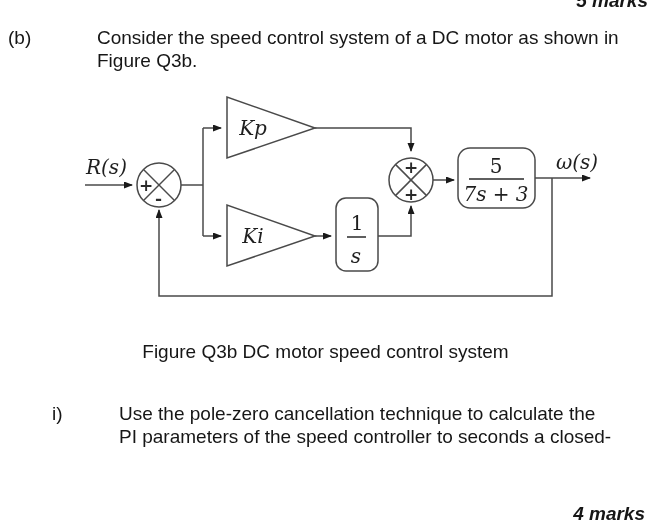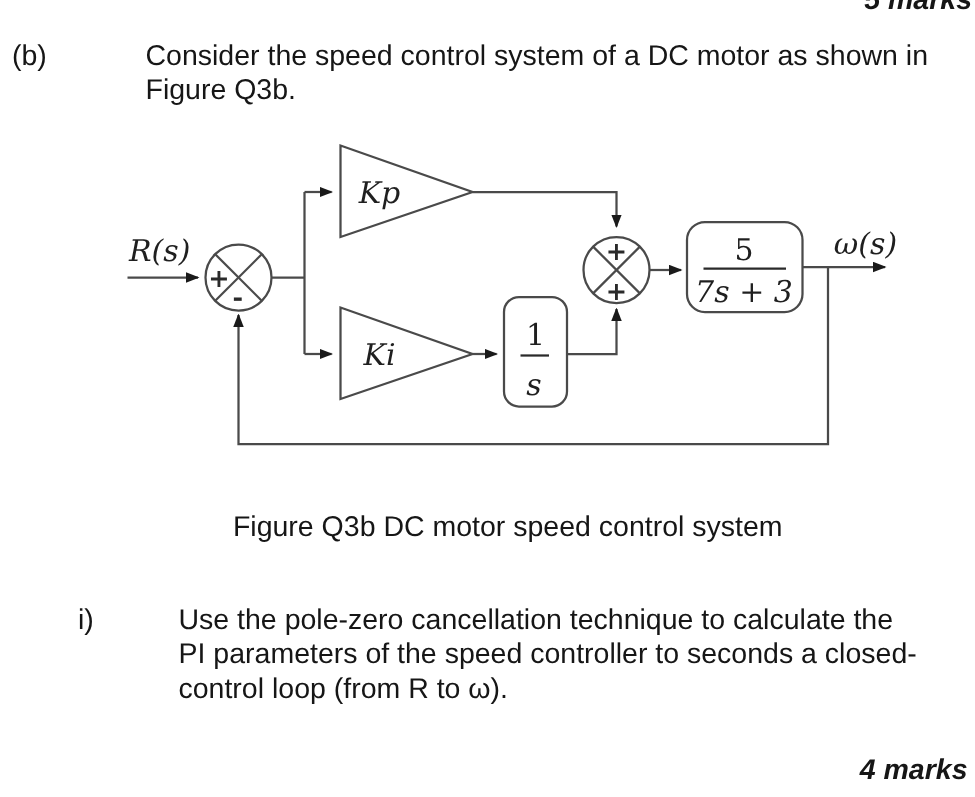--- a/index.html
+++ b/index.html
@@ -9,21 +9,21 @@
     position:relative;
     overflow:hidden;
     font-family:"Liberation Sans", sans-serif;
     color:#161616;
   }
   .txt{position:absolute;font-size:19px;line-height:23px;}
   .marks{font-weight:bold;font-style:italic;font-size:19px;}
   #top-marks{top:-11px;right:2px;text-align:right;}
   #part-label{left:8px;top:26px;}
   #part-body{left:65px;top:26px;width:560px;margin-left:32px;}
-  #caption{left:66px;top:340px;width:545px;text-align:center;}
+  #caption{left:53px;top:340px;width:545px;text-align:center;}
   #item-label{left:52px;top:402px;}
   #item-body{left:119px;top:402px;width:530px;}
   #bottom-marks{top:502px;right:5px;text-align:left;}
   #diagram-svg{position:absolute;left:0;top:0;}
   .math-lbl{font-family:"DejaVu Serif", serif;font-style:italic;font-size:20px;fill:#1f1f1f;}
   .math-num{font-family:"DejaVu Serif", serif;font-style:normal;font-size:20px;fill:#1f1f1f;}
   .sum-sign{font-family:"DejaVu Serif", serif;font-size:17px;font-weight:bold;fill:#2a2a2a;}
 </style>
 </head>
 <body>
@@ -100,16 +100,15 @@
   <text class="math-num" x="496" y="173" text-anchor="middle">5</text>
   <text class="math-lbl" x="496" y="201" text-anchor="middle" font-size="19">7s + 3</text>
 </svg>
 
 <div id="caption" class="txt">Figure Q3b DC motor speed control system</div>
 
 <div id="item-label" class="txt">i)</div>
 <div id="item-body" class="txt">
   <div>Use the pole-zero cancellation technique to calculate the</div>
   <div>PI parameters of the speed controller to seconds a closed-</div>
-  <div>control loop (from R to ω).</div>
 </div>
 
 <div id="bottom-marks" class="txt marks">4 marks</div>
 
 </body></html>

